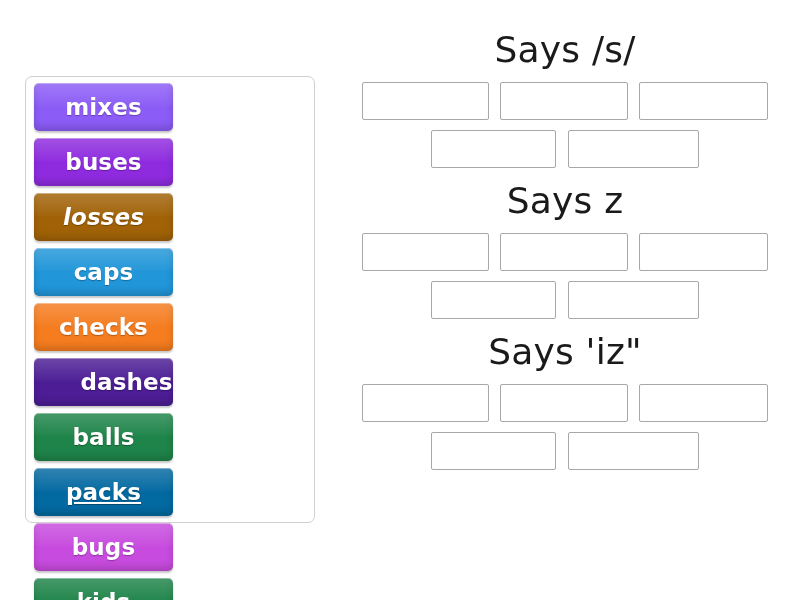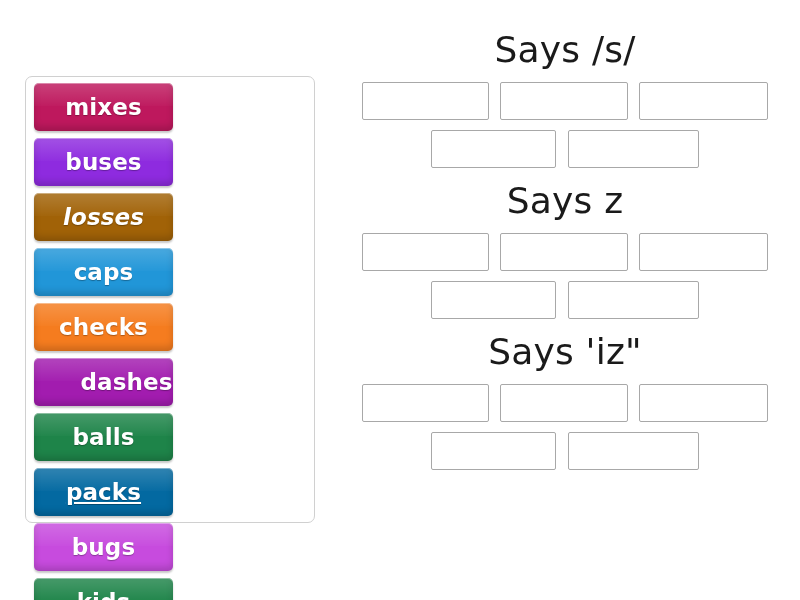--- a/index.html
+++ b/index.html
@@ -108,36 +108,36 @@
   .slot.w-d { width: 125px; }
   .slot.w-e { width: 131px; }
 </style>
 </head>
 <body>
 
 <div id="app">
 
   <div id="tile-pool">
 
-    <div class="tile" style="background: #be185d; text-align: center;">
+    <div class="tile" style="background: #8b5cf6; text-align: center;">
       <span>mixes</span>
     </div>
     <div class="tile" style="background: rgb(142, 43, 223);">
       <span>buses</span>
     </div>
     <div class="tile" style="background: #a16207; font-style: italic;">
       <span>losses</span>
     </div>
     <div class="tile" style="background: rgb(33, 150, 216);">
       <span>caps</span>
     </div>
     <div class="tile" style="background: rgb(245, 124, 31); align-items: center;">
       <span>checks</span>
     </div>
-    <div class="tile" style="background: #a21caf; padding-left: 46px;">
+    <div class="tile" style="background: #4c1d95; padding-left: 46px;">
       <span>dashes</span>
     </div>
     <div class="tile" style="background: rgb(30, 132, 73);">
       <span>balls</span>
     </div>
     <div class="tile" style="background: #0369a1; text-decoration: underline;">
       <span>packs</span>
     </div>
     <div class="tile" style="background: rgb(199, 75, 222);">
       <span>bugs</span>

